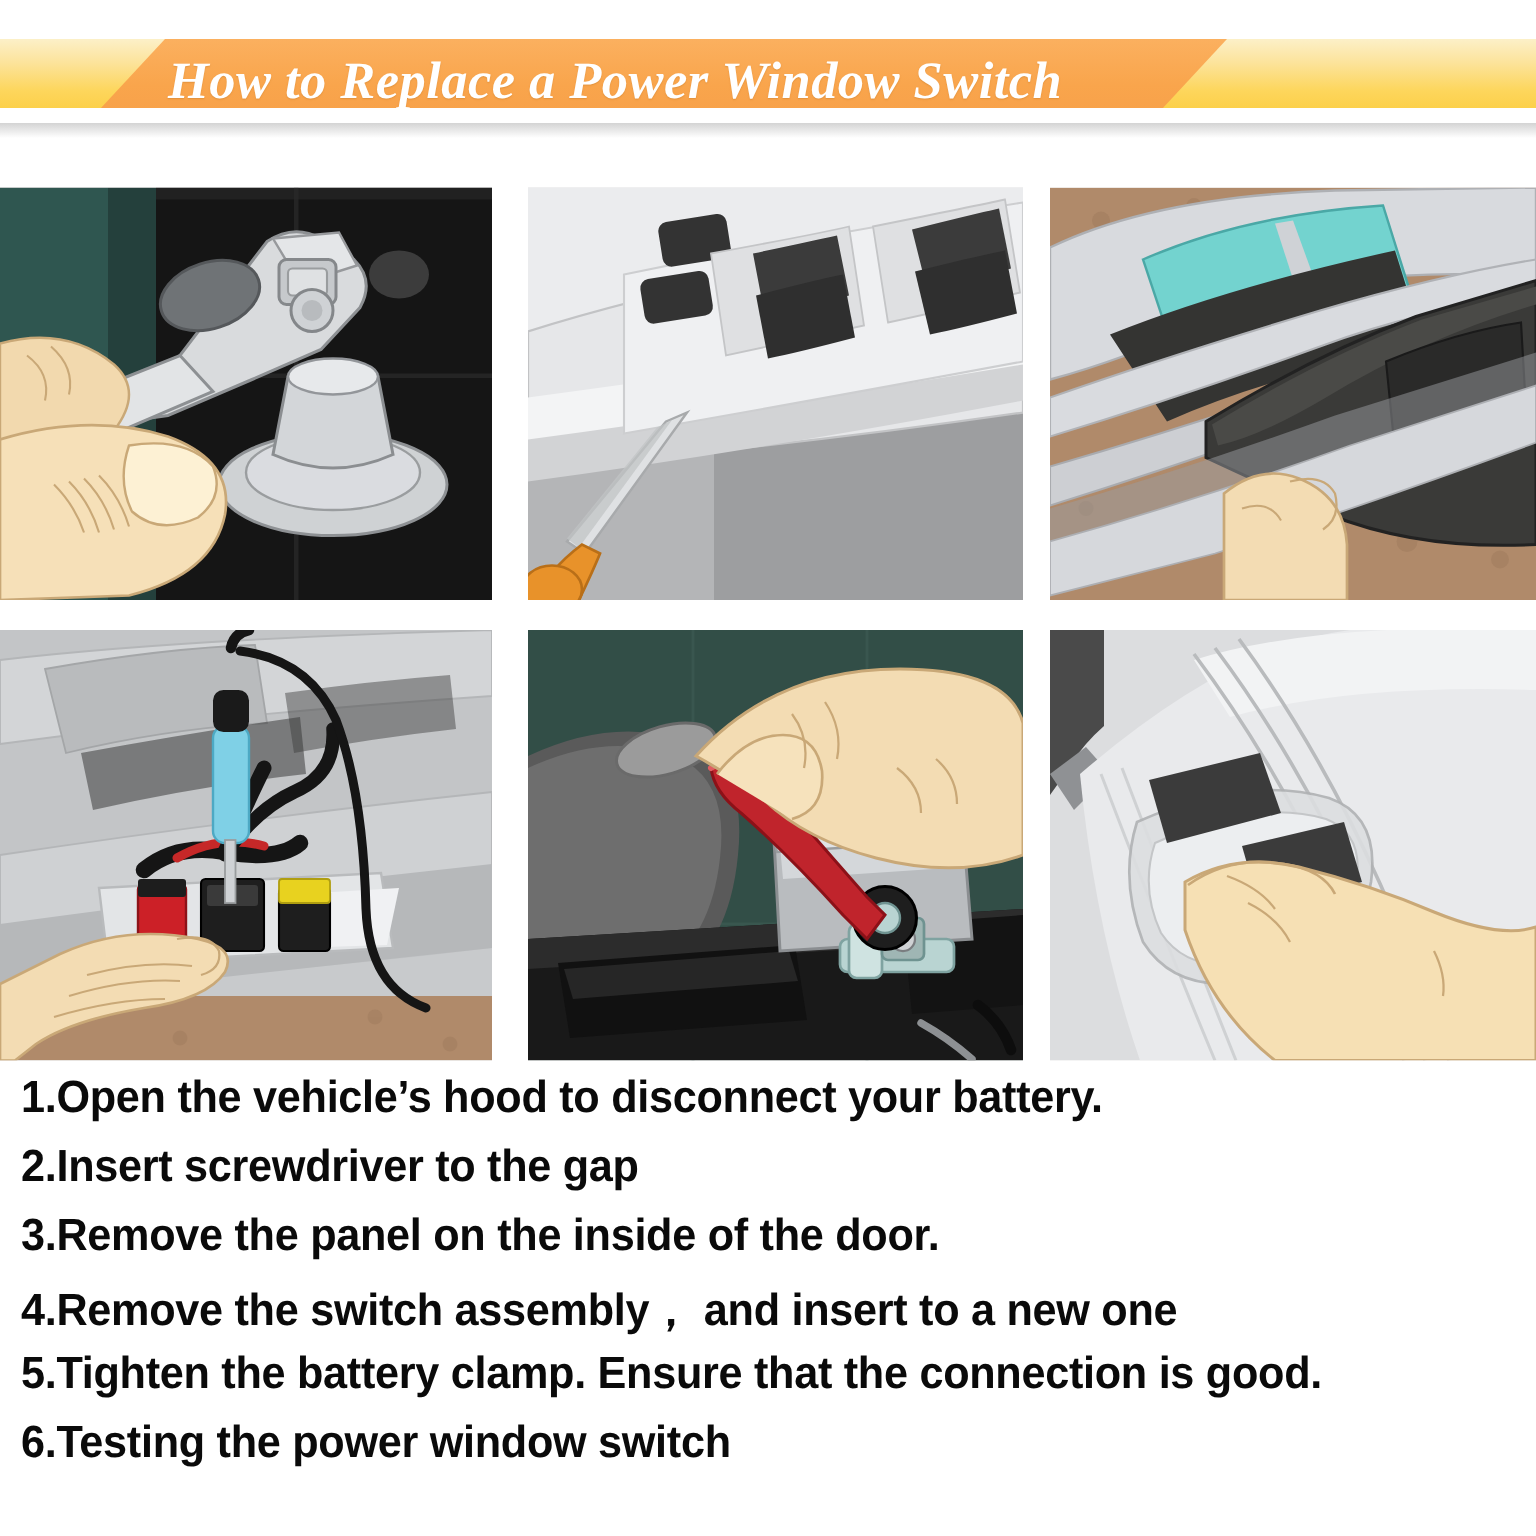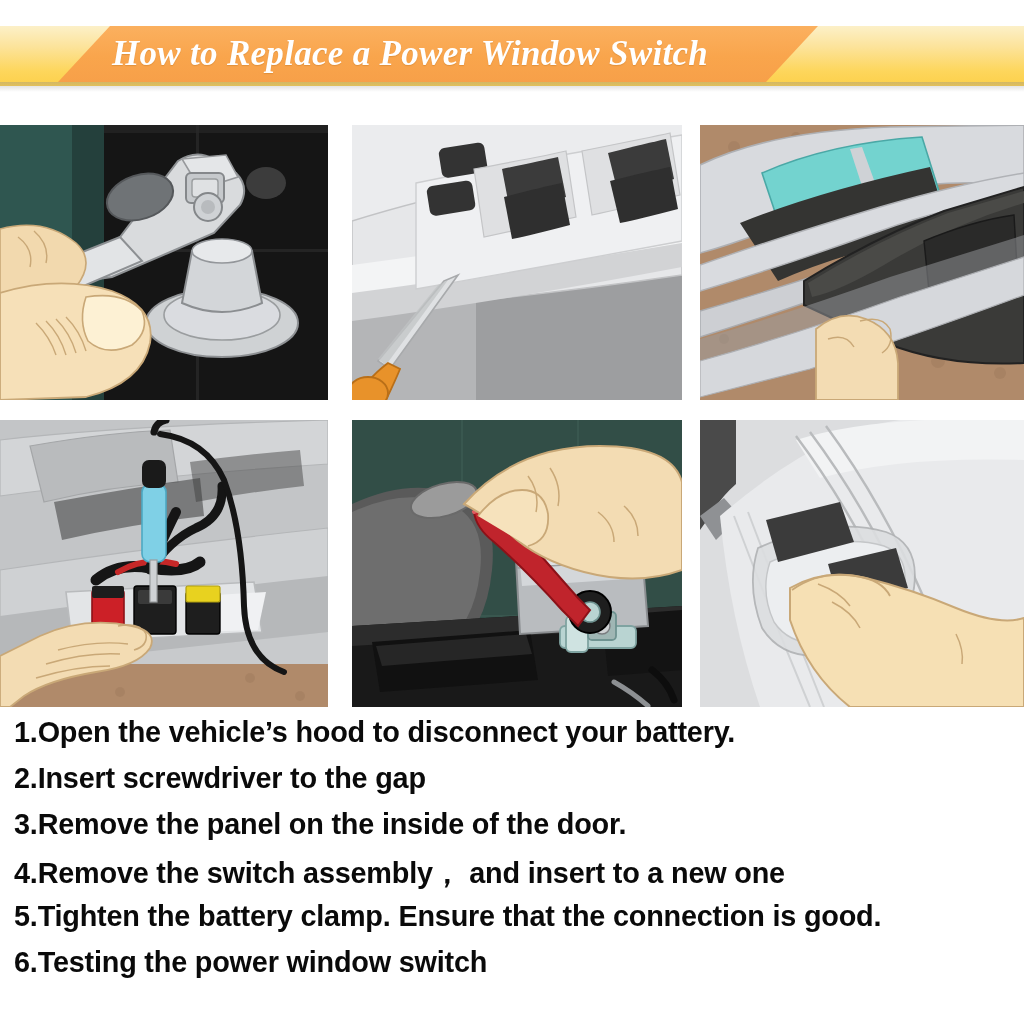--- a/index.html
+++ b/index.html
@@ -6,21 +6,21 @@
   body{
     width:1024px;height:1024px;
     background:#ffffff;
     font-family:"Liberation Sans", sans-serif;
     overflow:hidden;
     position:relative;
   }
 
   
   .banner{
-    position:absolute;left:0;top:26px;width:1024px;height:60px;
+    position:absolute;left:0;top:26px;width:1024px;height:46px;
     background:linear-gradient(to bottom,#fcf0c8 0%,#fce39a 35%,#fdd65c 75%,#fcd04a 100%);
     overflow:hidden;
   }
   .banner-shadow{
     position:absolute;left:0;top:82px;width:1024px;height:10px;
     background:linear-gradient(to bottom,rgba(140,140,140,.38),rgba(255,255,255,0));
   }
   .banner-slab{
     position:absolute;top:0;left:58px;width:760px;height:56px;
     background:linear-gradient(to bottom,#fbb05f 0%,#f9a54c 55%,#f7a049 100%);

